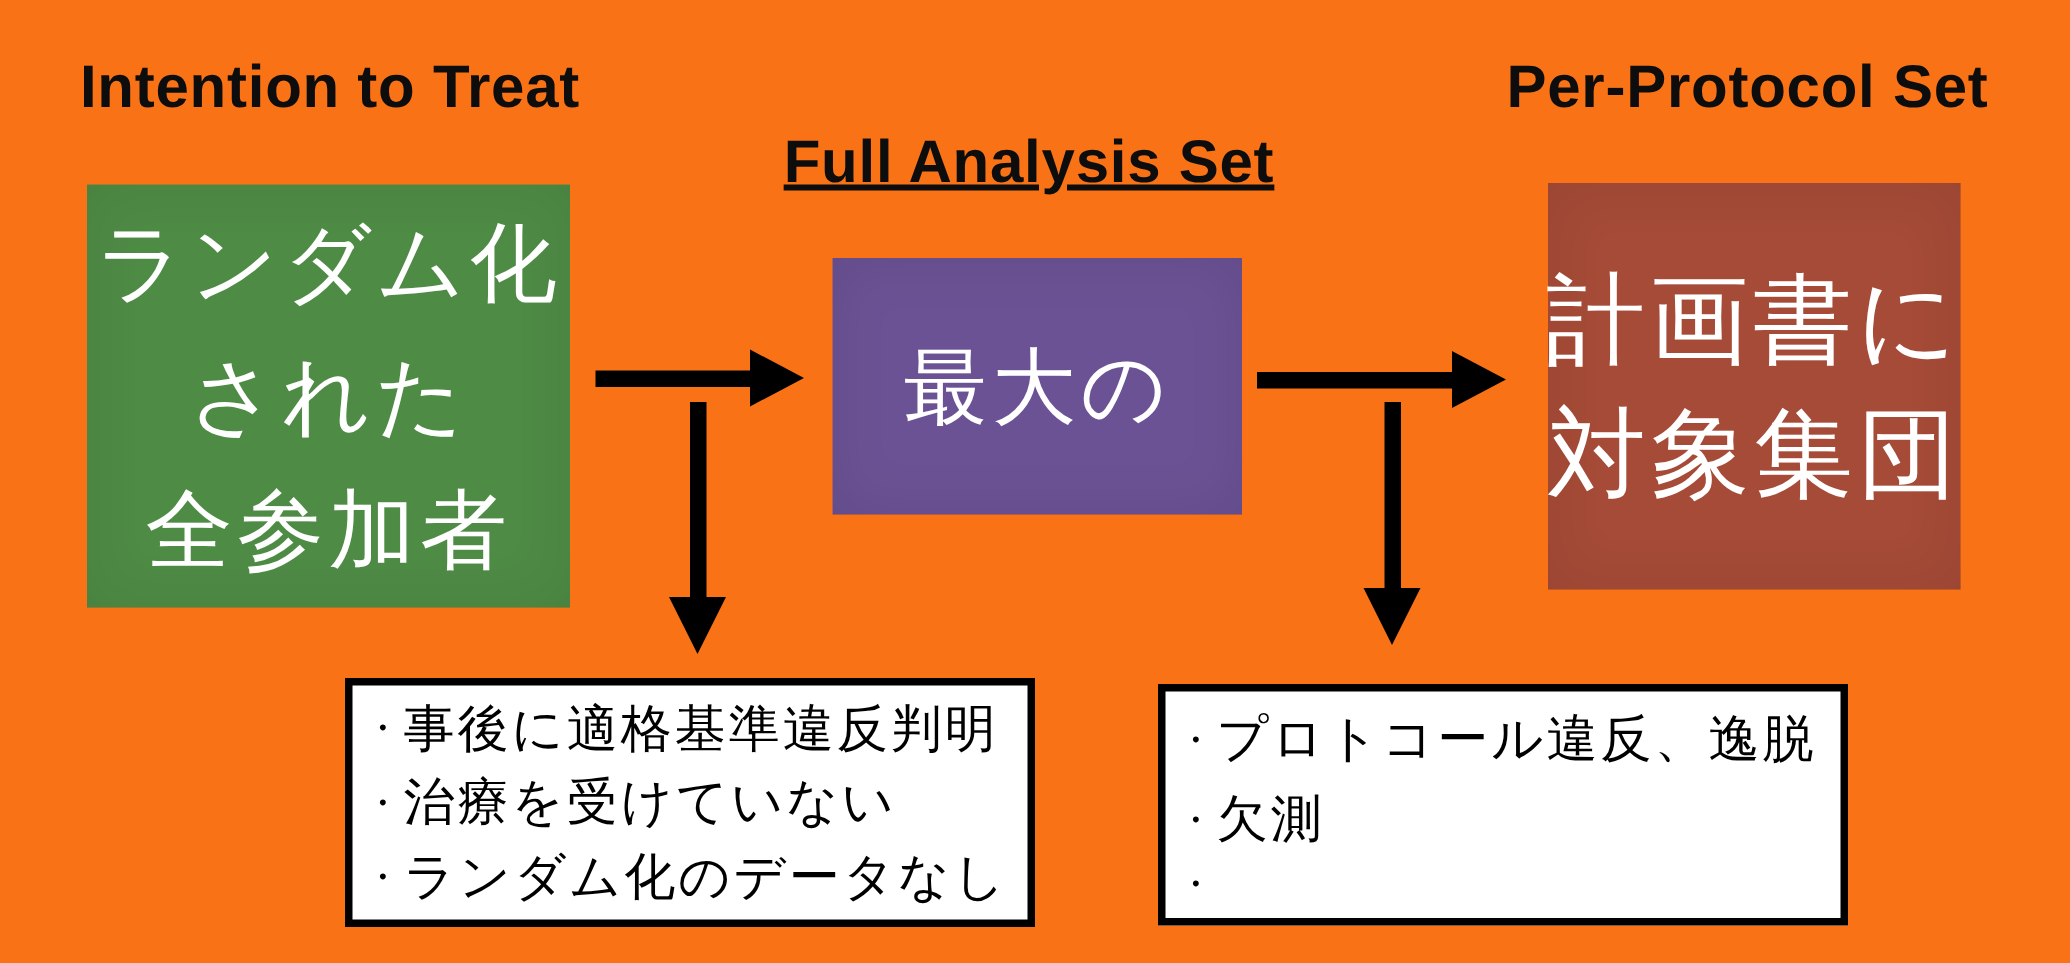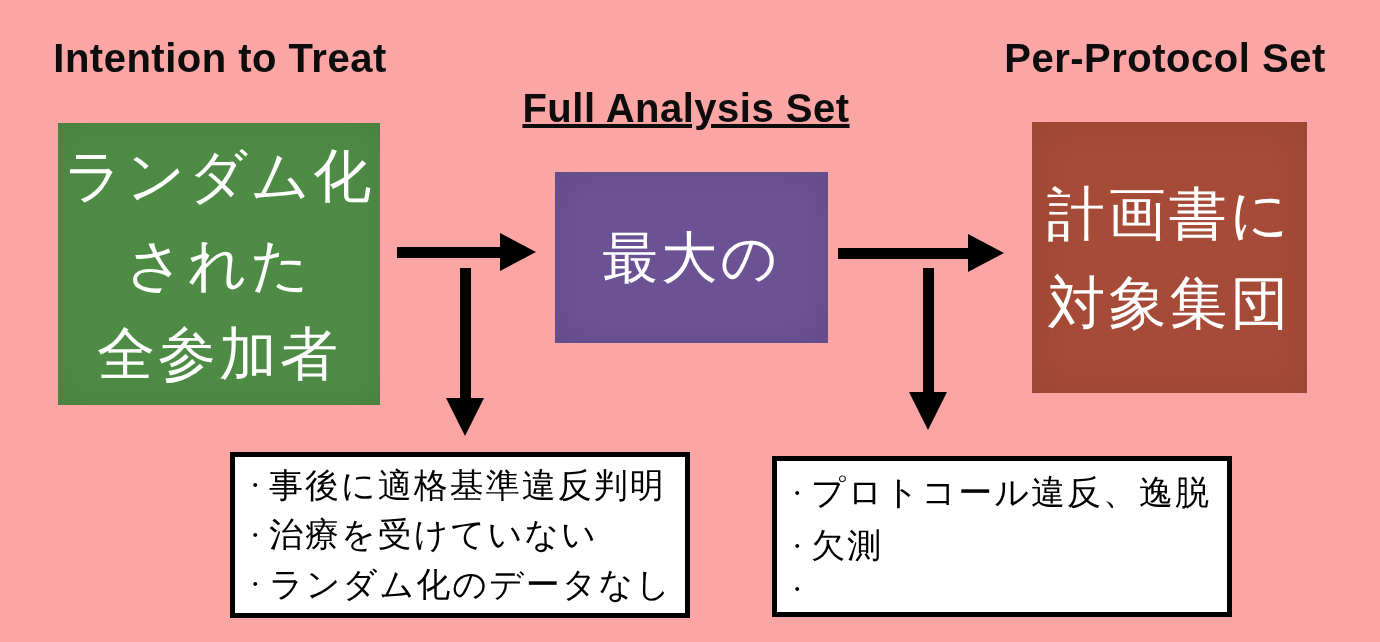--- a/index.html
+++ b/index.html
@@ -4,21 +4,21 @@
 <style>
   html, body {
     margin: 0;
     padding: 0;
     background: #ffffff;
   }
   .canvas {
     position: relative;
     width: 1380px;
     height: 642px;
-    background: #fca5a5;
+    background: #f97316;
     font-family: "Liberation Sans", sans-serif;
     overflow: hidden;
   }
   .title {
     position: absolute;
     font-size: 40px;
     font-weight: 700;
     color: #0d0d0d;
     text-align: center;
     letter-spacing: 0.5px;
@@ -42,21 +42,21 @@
     display: block;
     font-weight: 400;
     letter-spacing: 3px;
     white-space: nowrap;
   }
   .box-itt { left: 58px;   top: 123px; width: 322px; height: 282px; background: #4e8b45; }
   .box-itt .line { font-size: 58px; line-height: 89px; }
   .box-fas { left: 555px;  top: 172px; width: 273px; height: 171px; background: #6b5294; }
   .box-fas .line { font-size: 56px; line-height: 82px; }
   .box-pps { left: 1032px; top: 122px; width: 275px; height: 271px; background: #a54b37; }
-  .box-pps .line { font-size: 58px; line-height: 89px; }
+  .box-pps .line { font-size: 66px; line-height: 89px; }
 
   .arrow-part { position: absolute; background: #000000; }
   .head-right {
     position: absolute;
     width: 0; height: 0;
     border-top: 19px solid transparent;
     border-bottom: 19px solid transparent;
     border-left: 36px solid #000000;
   }
   .head-down {

